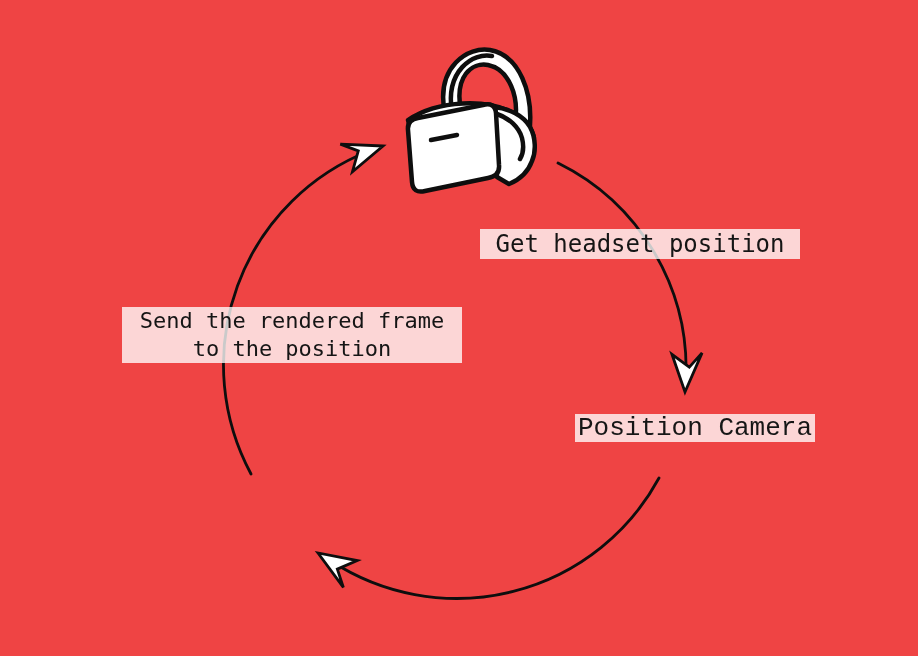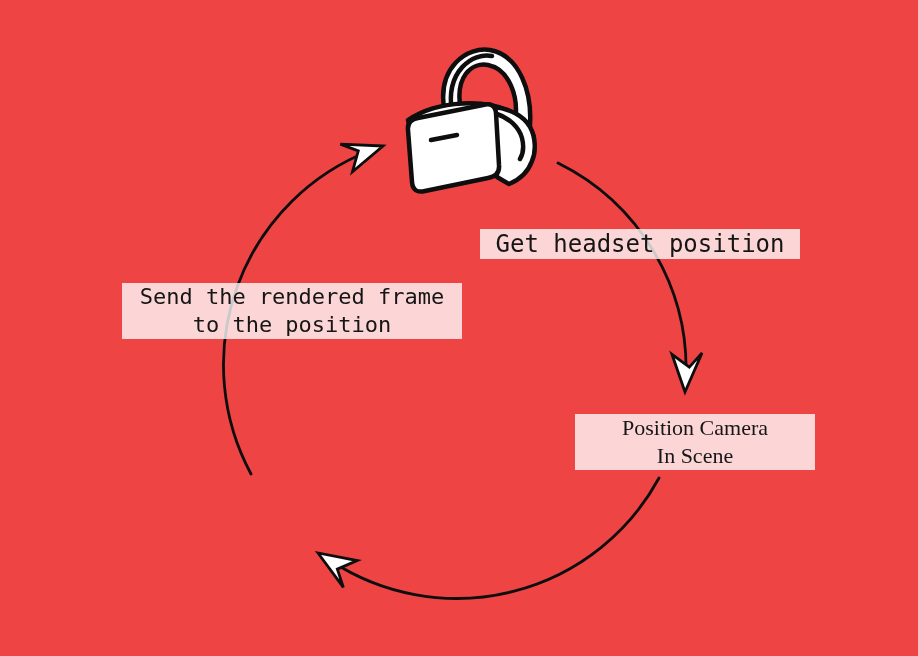--- a/index.html
+++ b/index.html
@@ -11,22 +11,22 @@
   svg{display:block;}
   .arcs{position:absolute;left:0;top:0;}
   .headset{position:absolute;left:393px;top:44px;}
   .label{
     position:absolute;text-align:center;
     background:rgba(255,255,255,0.78);
     white-space:nowrap;
   }
   .label span{display:block;}
   .mono{font-family:"DejaVu Sans Mono",monospace;font-size:24px;line-height:30px;letter-spacing:0px;color:#151515;}
-  .mono-sm{font-family:"DejaVu Sans Mono",monospace;font-size:22px;line-height:28px;color:#151515;}
-  .sans{font-family:Liberation Serif, serif;font-size:22px;line-height:28px;color:#161616;}
+  .mono-sm{font-family:"DejaVu Sans Mono",monospace;font-size:22px;line-height:28px;color:#151515;margin-top:24px;}
+  .sans{font-family:Liberation Mono, monospace;font-size:26px;line-height:28px;color:#161616;}
   .lbl-get{left:480px;top:229px;width:320px;}
   .lbl-send{left:122px;top:283px;width:340px;}
   .lbl-position{left:575px;top:414px;width:240px;}
   .lbl-render{left:117px;top:497px;width:240px;}
 </style>
 </head>
 <body>
 
 <div class="stage">
 
@@ -64,17 +64,16 @@
     <span>Get headset position</span>
   </div>
 
   <div class="label mono-sm lbl-send">
     <span>Send the rendered frame</span>
     <span>to the position</span>
   </div>
 
   <div class="label sans lbl-position">
     <span>Position Camera</span>
-    <span>In Scene</span>
   </div>
 
 
 </div>
 
 </body></html>

